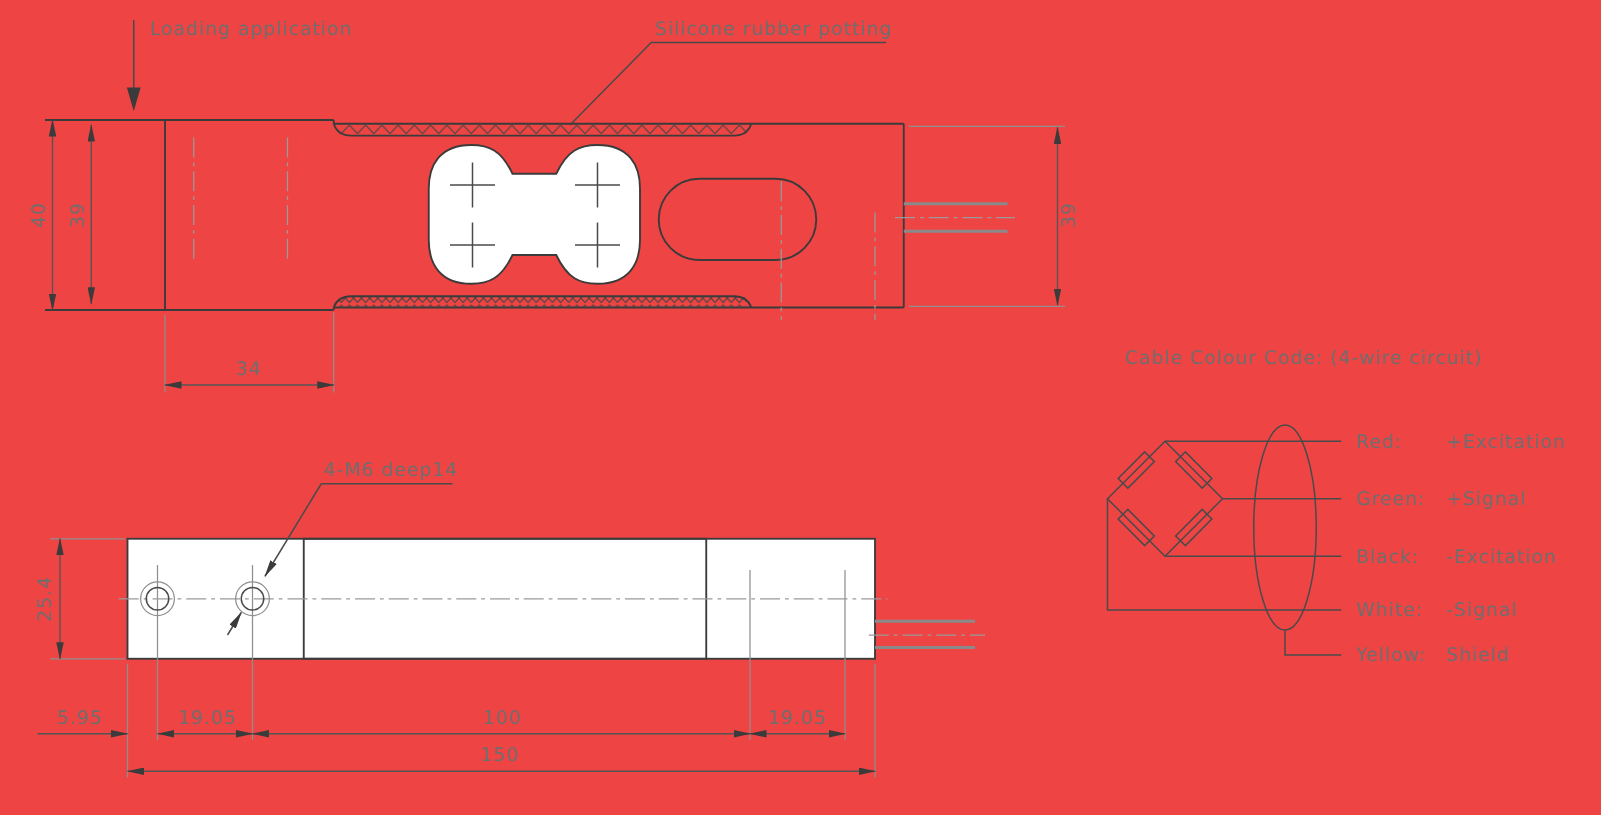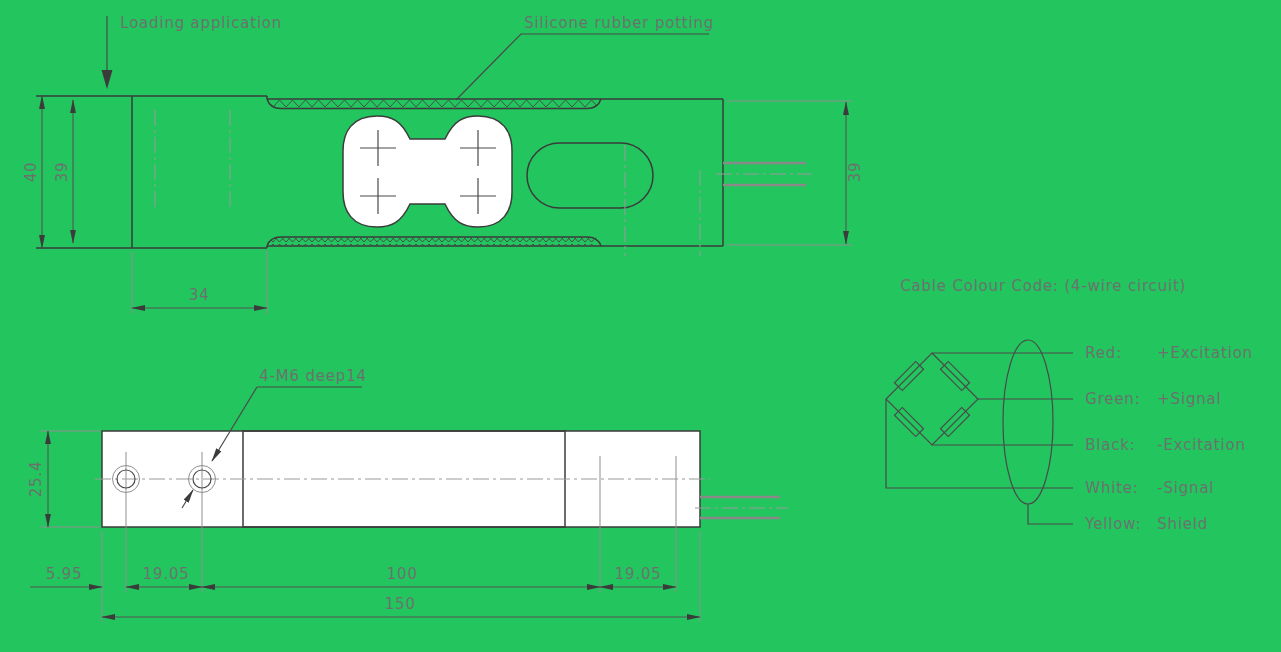--- a/index.html
+++ b/index.html
@@ -1,16 +1,16 @@
 <!DOCTYPE html>
 <html><head>
 <meta charset="utf-8">
 <style>
   html,body{margin:0;padding:0;background:#ffffff;}
-  .stage{position:relative;width:1281px;height:652px;background:#22c55e;overflow:hidden;
+  .stage{position:relative;width:1281px;height:652px;background:#ef4444;overflow:hidden;
          font-family:"DejaVu Sans", sans-serif;}
   svg{display:block}
   text{fill:#6e6e6e;font-family:"DejaVu Sans", sans-serif;letter-spacing:0.8px;}
   .lbl{font-size:15px;}
   .dim{font-size:15px;}
   .outline{stroke:#3b3b3b;stroke-width:1.5;fill:none;}
   .outlineF{stroke:#3b3b3b;stroke-width:1.5;fill:#ffffff;}
   .thin{stroke:#8f8f8f;stroke-width:1;fill:none;}
   .dimln{stroke:#555555;stroke-width:1.1;fill:none;}
   .cl{stroke:#9a9a9a;stroke-width:1;fill:none;stroke-dasharray:16 4 3 4;}

